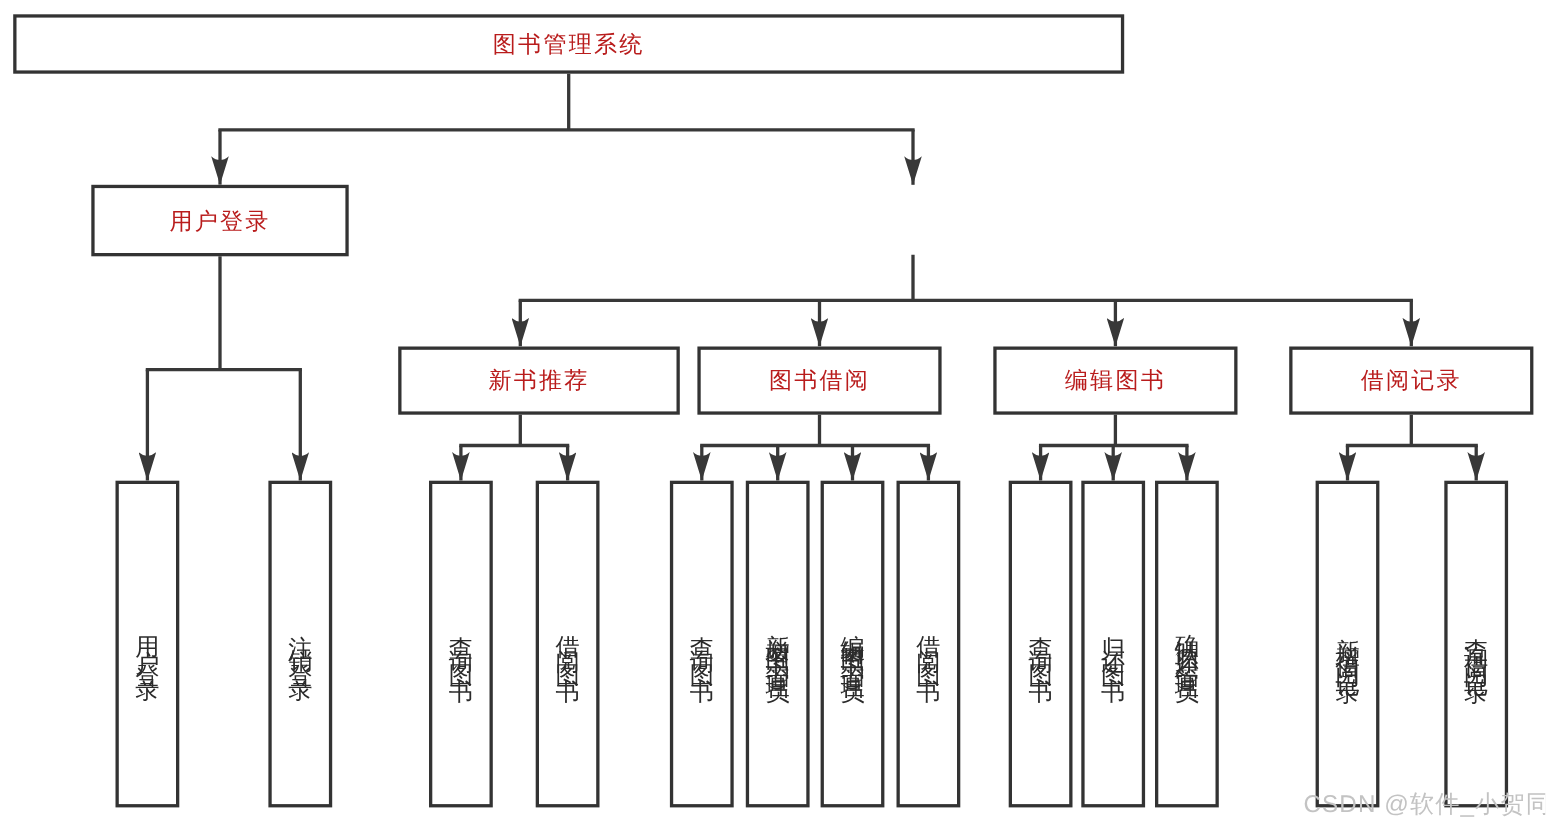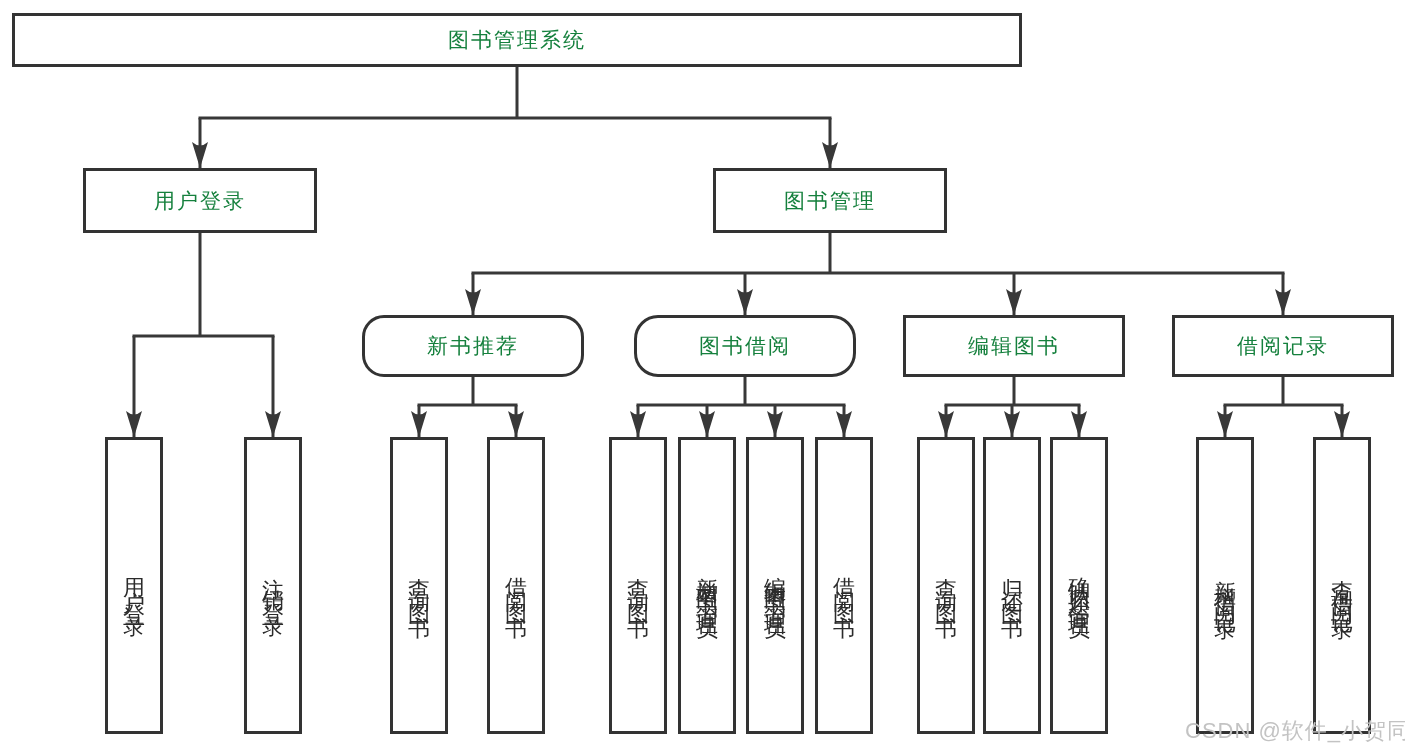--- a/index.html
+++ b/index.html
@@ -17,21 +17,21 @@
     box-sizing: border-box;
     border: 3px solid #333333;
     background: #ffffff;
     display: flex;
     align-items: center;
     justify-content: center;
     z-index: 1;
   }
   .hbox .lbl {
     font-size: 21px;
-    color: #15803d;
+    color: #b91c1c;
     letter-spacing: 2px;
     white-space: nowrap;
     text-align: right;
   }
   .leaf {
     position: absolute;
     top: 437px;
     width: 58px;
     height: 297px;
     box-sizing: border-box;
@@ -111,28 +111,25 @@
     <line x1="1342" y1="405" x2="1342" y2="437" stroke="#383838" stroke-width="3" marker-end="url(#arw)"></line>
   </svg>
 
   <div class="hbox" style="left:12px; top:13px; width:1010px; height:54px;">
     <span class="lbl">图书管理系统</span>
   </div>
 
   <div class="hbox" style="left:83px; top:168px; width:234px; height:65px;">
     <span class="lbl">用户登录</span>
   </div>
-  <div class="hbox" style="left:713px; top:168px; width:234px; height:65px;">
-    <span class="lbl">图书管理</span>
-  </div>
 
-  <div class="hbox" style="left:362px; top:315px; width:222px; height:62px;border-radius:22px;">
+  <div class="hbox" style="left:362px; top:315px; width:256px; height:62px;">
     <span class="lbl">新书推荐</span>
   </div>
-  <div class="hbox" style="left:634px; top:315px; width:222px; height:62px;border-radius:24px;">
+  <div class="hbox" style="left:634px; top:315px; width:222px; height:62px;">
     <span class="lbl">图书借阅</span>
   </div>
   <div class="hbox" style="left:903px; top:315px; width:222px; height:62px;">
     <span class="lbl">编辑图书</span>
   </div>
   <div class="hbox" style="left:1172px; top:315px; width:222px; height:62px;">
     <span class="lbl">借阅记录</span>
   </div>
 
   <div class="leaf" style="left:105px;">

